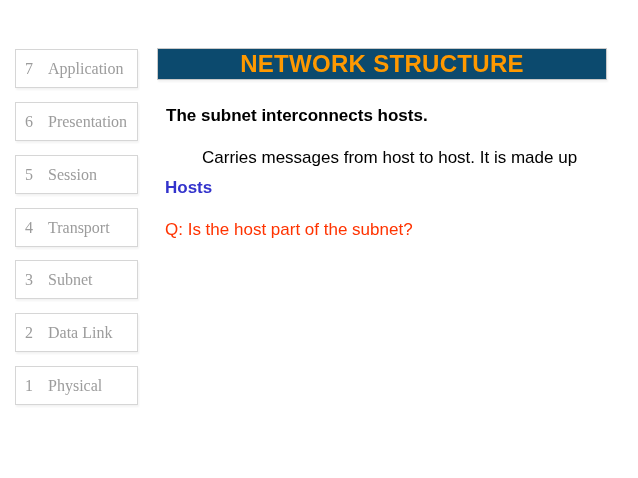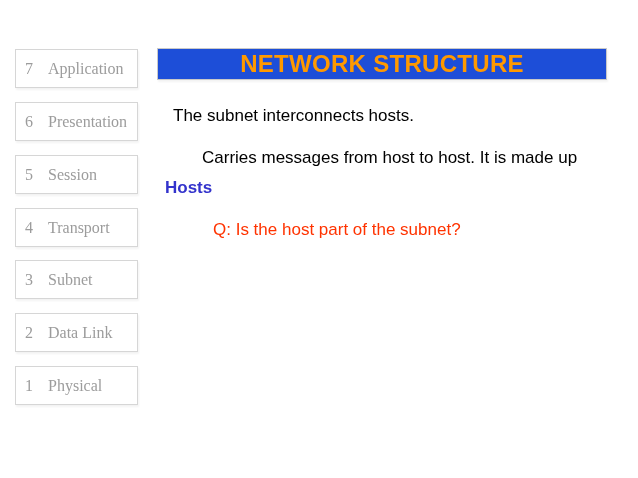--- a/index.html
+++ b/index.html
@@ -39,21 +39,21 @@
 
   
   .title-box {
     position: absolute;
     left: 157px;
     top: 48px;
     width: 448px;
     height: 30px;
     border: 1px solid #c9c9c9;
     box-shadow: 1px 2px 2px rgba(0,0,0,0.05);
-    background: #1d4ed8;
+    background: #0c4a6e;
     text-align: center;
     line-height: 30px;
   }
   .title-text {
     font-size: 24px;
     font-weight: bold;
     color: #ff9900;
     letter-spacing: 0.3px;
     white-space: nowrap;
   }
@@ -61,33 +61,32 @@
   
   .body-block {
     position: absolute;
     left: 165px;
     top: 105px;
     width: 465px;
     font-size: 17px;
     line-height: 21px;
     color: #000000;
   }
-  .intro { margin: 0 0 21px 8px; white-space: nowrap; }
+  .intro { margin: 0 0 21px 1px; white-space: nowrap; font-weight: bold; }
   .section-heading {
     font-weight: bold;
     color: #3333cc;
     white-space: nowrap;
   }
   .section-heading.gap-top { margin-top: 9px; }
   .indent-line { margin-left: 37px; white-space: nowrap; }
   .question {
     margin-top: 21px;
     color: #ff3300;
     white-space: nowrap;
-    margin-left: 48px;
   }
 </style>
 </head>
 <body>
 
 <div class="slide">
 
   <div class="osi-box">
     <span class="osi-num">7</span>
     <span class="osi-name">Application</span>

